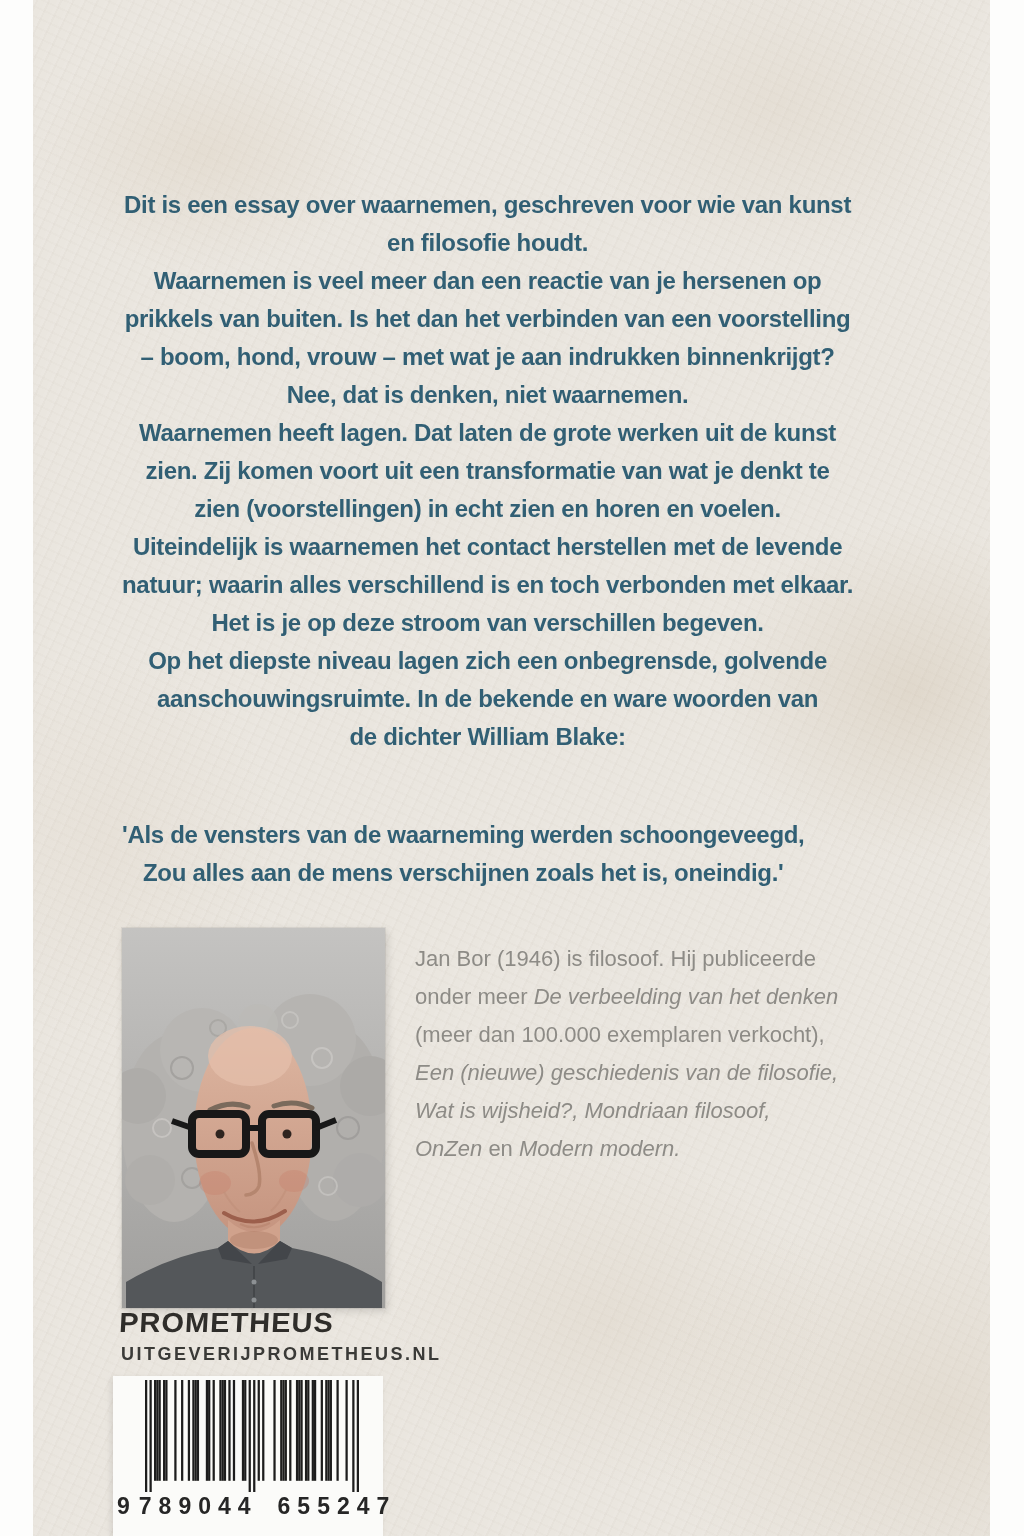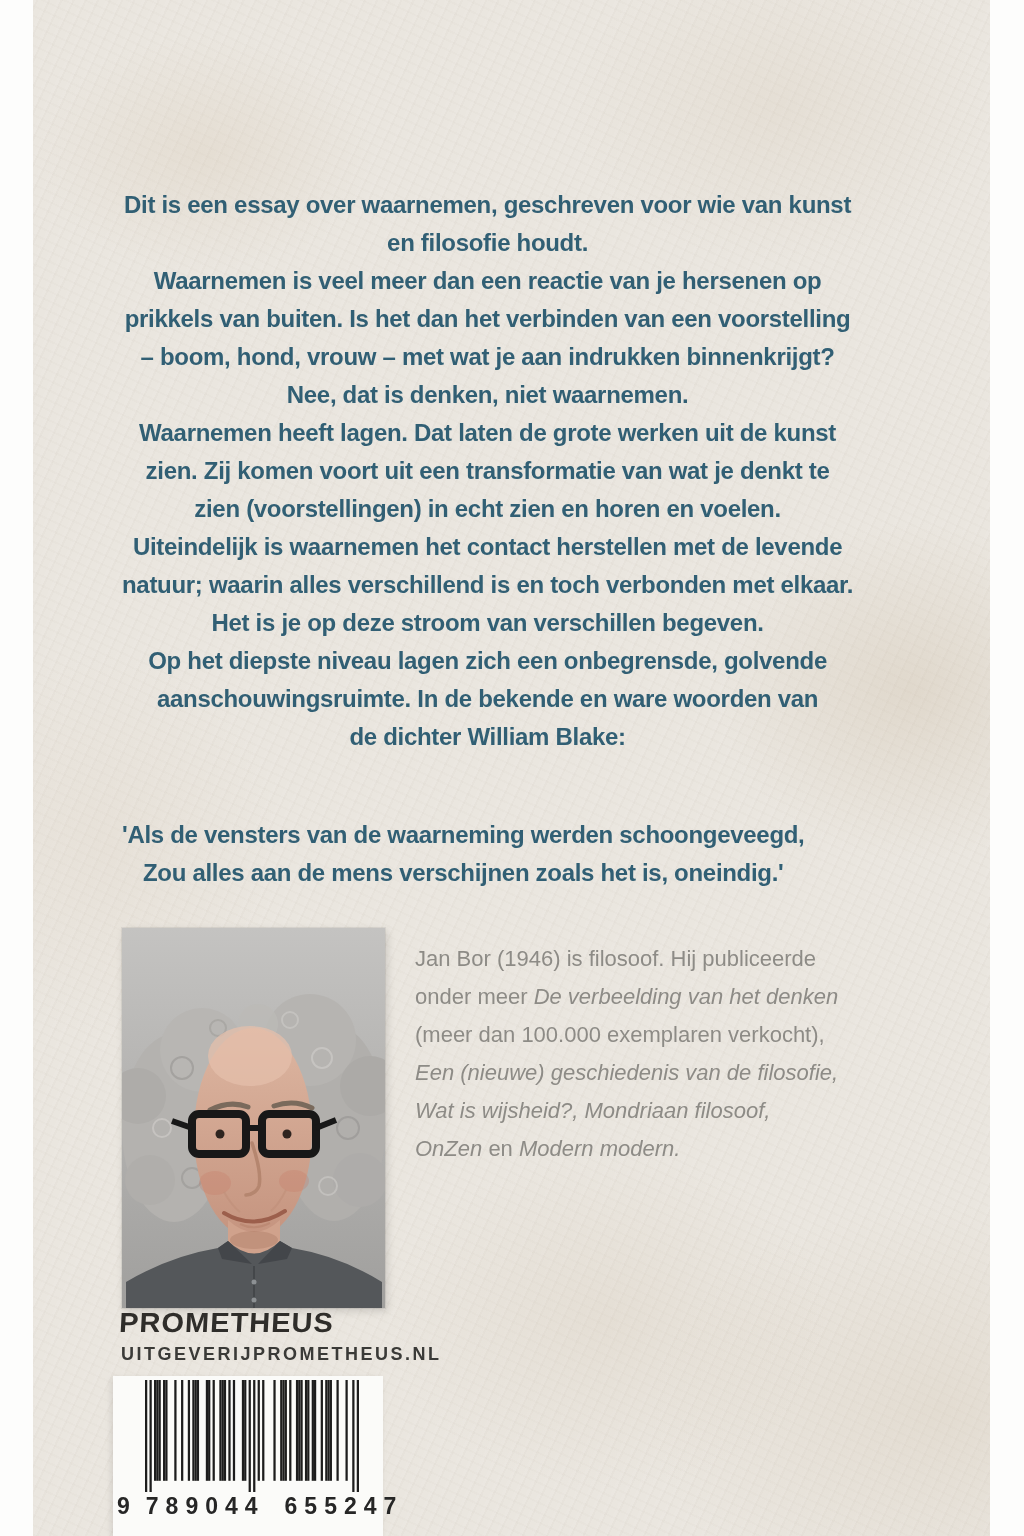--- a/index.html
+++ b/index.html
@@ -26,21 +26,21 @@
   .bio{position:absolute;left:382px;top:940px;font-size:22px;font-weight:400;}
   .bioline{height:38px;line-height:38px;white-space:nowrap;}
   .pub-logo{position:absolute;left:87px;top:1307px;font-size:29px;font-weight:600;color:#2f2d2a;
             letter-spacing:1px;transform:skewX(-3deg) scaleY(.95);transform-origin:left top;}
   .pub-url{position:absolute;left:88px;top:1344px;font-size:18px;font-weight:700;color:#3a3a37;letter-spacing:2.5px;}
   .barcode-label{position:absolute;left:80px;top:1376px;width:270px;height:160px;background:#fbfbf9;
                  box-shadow:-2px 2px 6px rgba(0,0,0,.10);}
   .barcode-bars{margin:4px 0 0 32px;display:block;}
   .barcode-digits{margin:1px 0 0 4px;display:flex;align-items:baseline;font-size:23px;font-weight:600;color:#262626;}
   .bd-first{width:26px;}
-  .bd-group1{letter-spacing:7px;margin-left:16px;}
+  .bd-group1{letter-spacing:7px;margin-left:9px;}
   .bd-group2{letter-spacing:7px;margin-left:20px;}
 </style>
 </head>
 <body>
 
 <div class="page">
   <div class="cover">
 
     <div class="blurb" style="color: rgb(49, 95, 116);">
         <div class="tline">Dit is een essay over waarnemen, geschreven voor wie van kunst</div>

